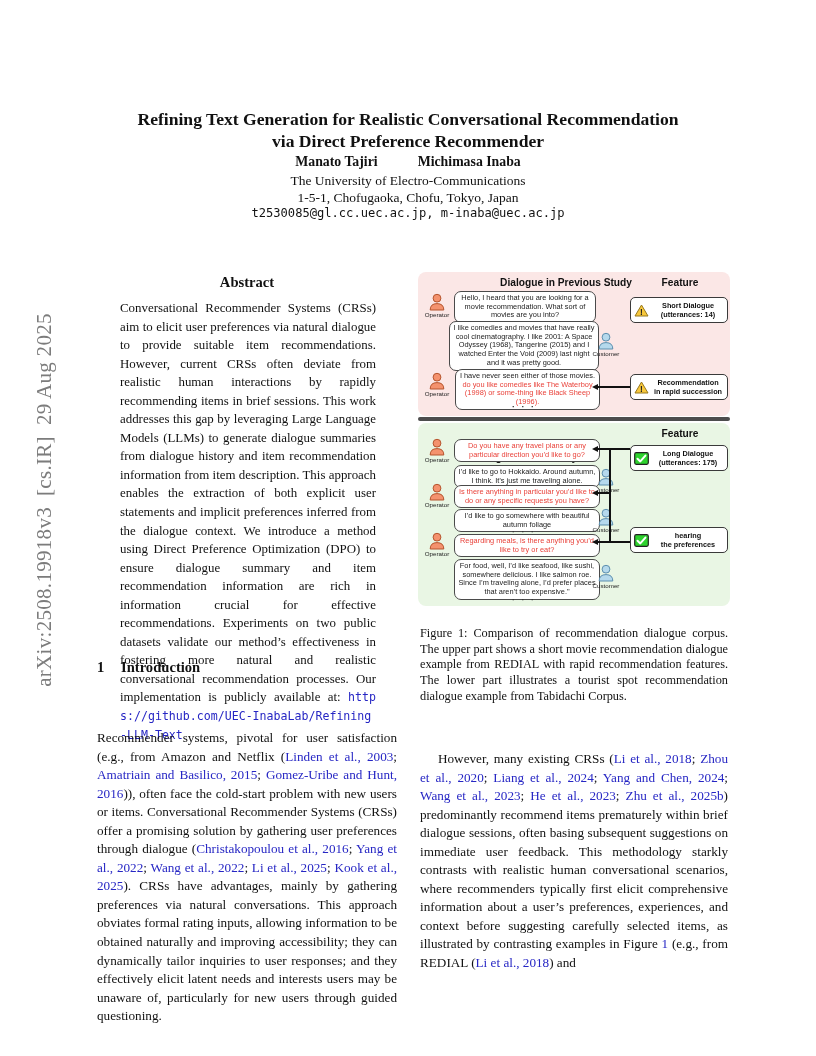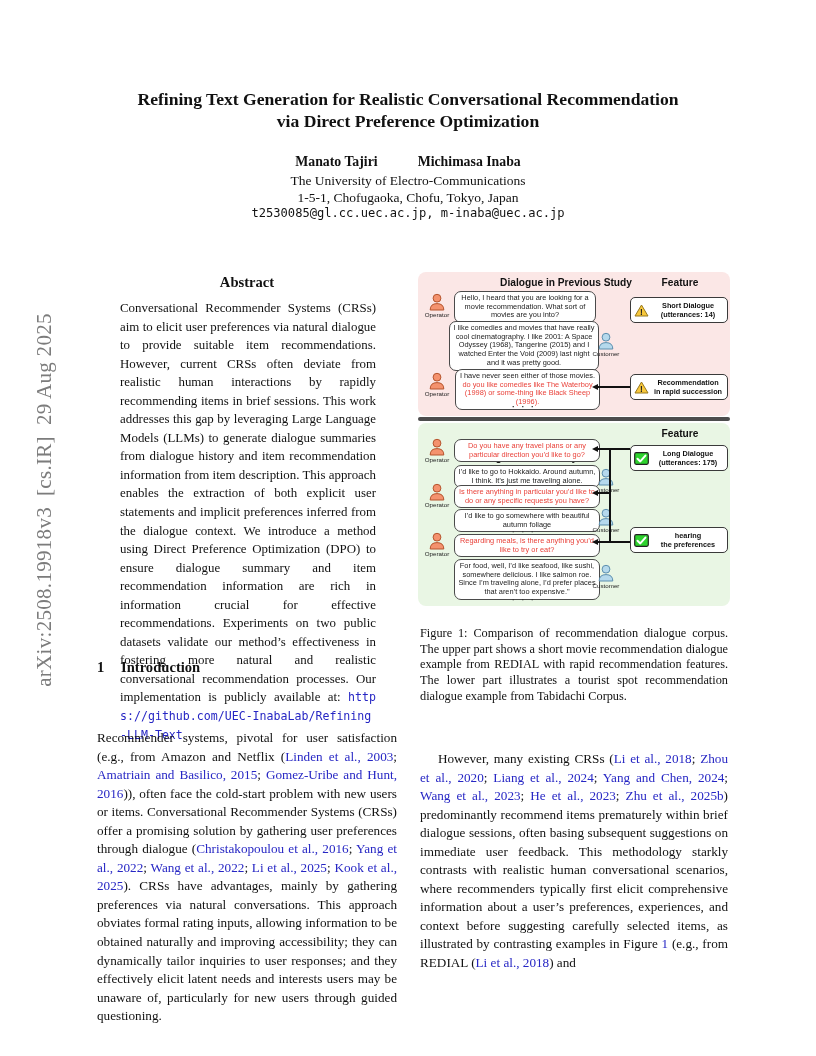--- a/index.html
+++ b/index.html
@@ -4,21 +4,21 @@
 <style>
   html,body{margin:0;padding:0;background:#ffffff;}
   .page{position:relative;width:816px;height:1056px;background:#ffffff;overflow:hidden;
         font-family:"Liberation Serif",serif;color:#111;}
 
   
   .watermark{position:absolute;left:44px;top:500px;transform:translate(-50%,-50%) rotate(-90deg);
              white-space:pre;color:#7c7c7c;font-size:21px;letter-spacing:.3px;}
 
   
-  .title{position:absolute;left:60px;top:88px;width:696px;text-align:center;
+  .title{position:absolute;left:60px;top:108px;width:696px;text-align:center;
          font-size:17.6px;font-weight:bold;line-height:22px;}
   .authors{position:absolute;left:0;top:154px;width:816px;display:flex;justify-content:center;gap:40px;
            font-size:13.8px;font-weight:bold;}
   .affil{position:absolute;left:0;top:173px;width:816px;text-align:center;font-size:13.5px;}
   .addr{position:absolute;left:0;top:190px;width:816px;text-align:center;font-size:13.5px;}
   .emails{position:absolute;left:0;top:206px;width:816px;text-align:center;
           font-family:"DejaVu Sans Mono","Liberation Mono",monospace;font-size:12.1px;}
 
   
   .abs-heading{position:absolute;left:97px;top:274px;width:300px;text-align:center;
@@ -62,21 +62,21 @@
 </style>
 </head>
 <body>
 
 <div class="page">
 
   <div class="watermark">arXiv:2508.19918v3  [cs.IR]  29 Aug 2025</div>
 
   <div class="title">
     <div>Refining Text Generation for Realistic Conversational Recommendation</div>
-    <div>via Direct Preference Optimization</div>
+    <div>via Direct Preference Recommender</div>
   </div>
 
   <div class="authors">
     <span>Manato Tajiri</span>
     <span>Michimasa Inaba</span>
   </div>
   <div class="affil">The University of Electro-Communications</div>
   <div class="addr">1-5-1, Chofugaoka, Chofu, Tokyo, Japan</div>
   <div class="emails">t2530085@gl.cc.uec.ac.jp, m-inaba@uec.ac.jp</div>
 

